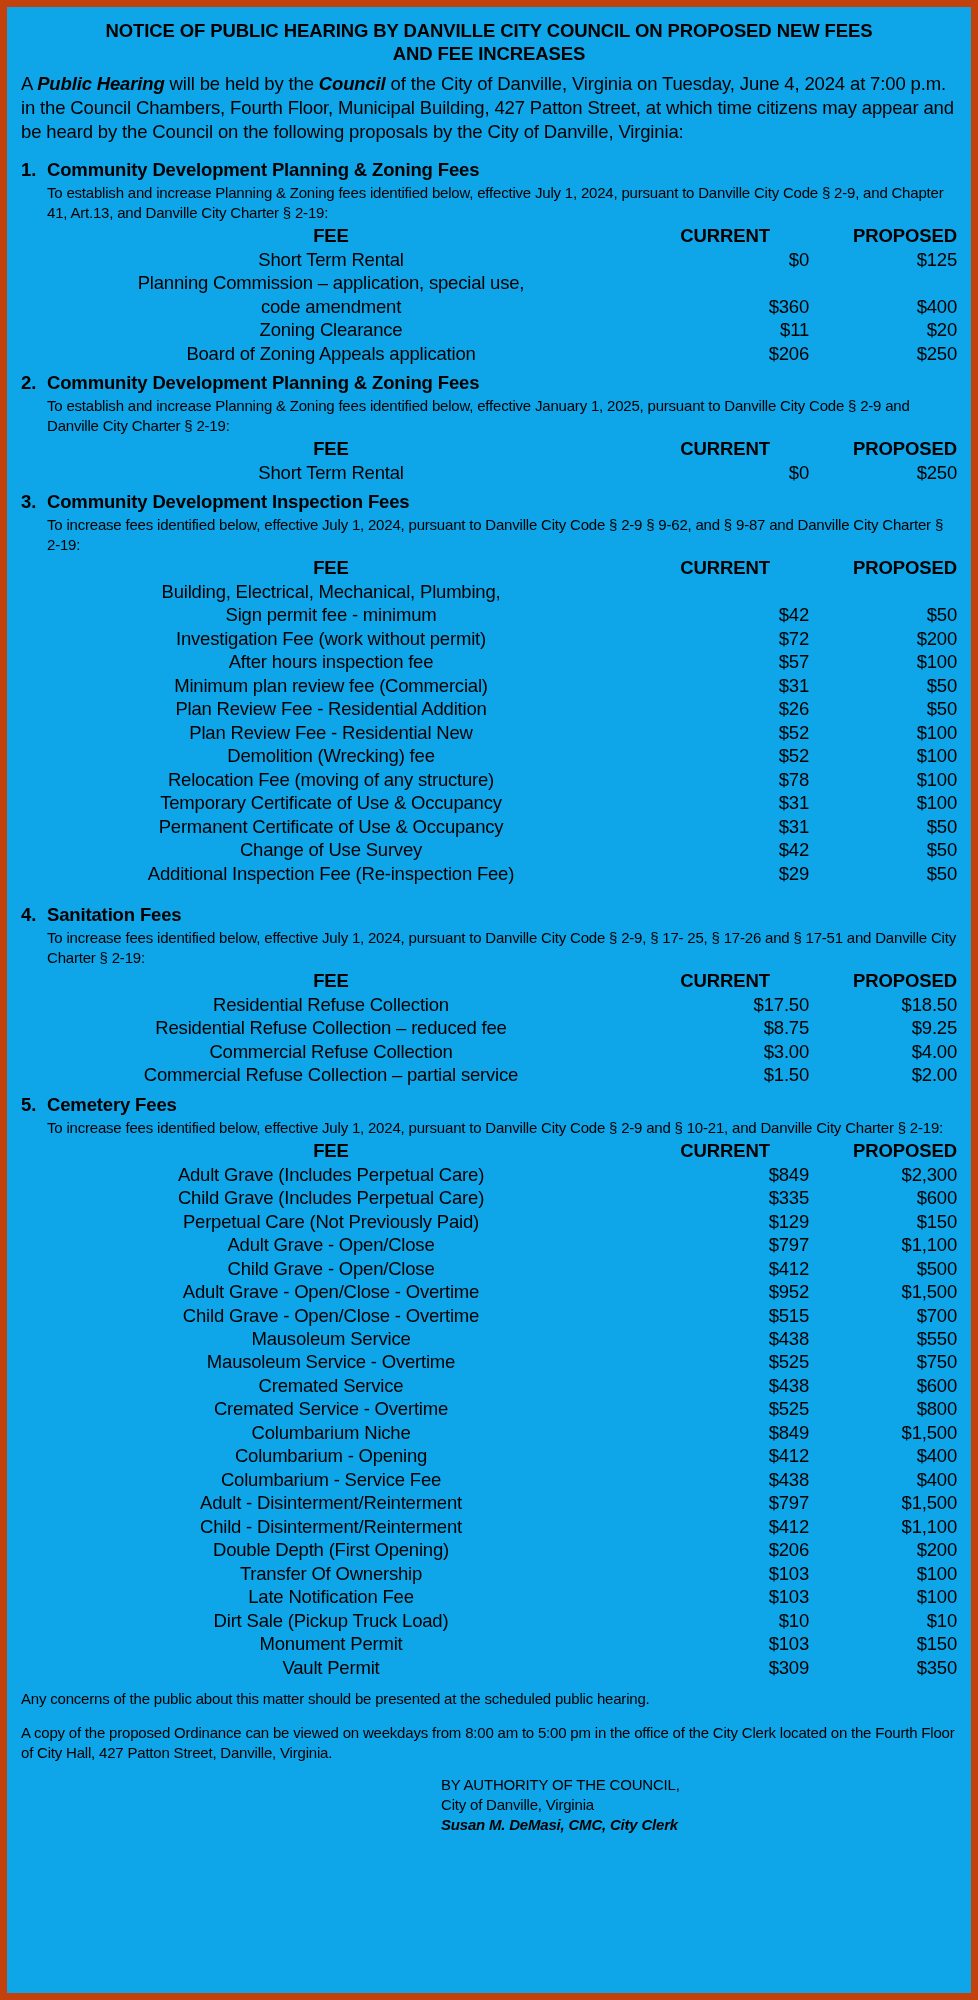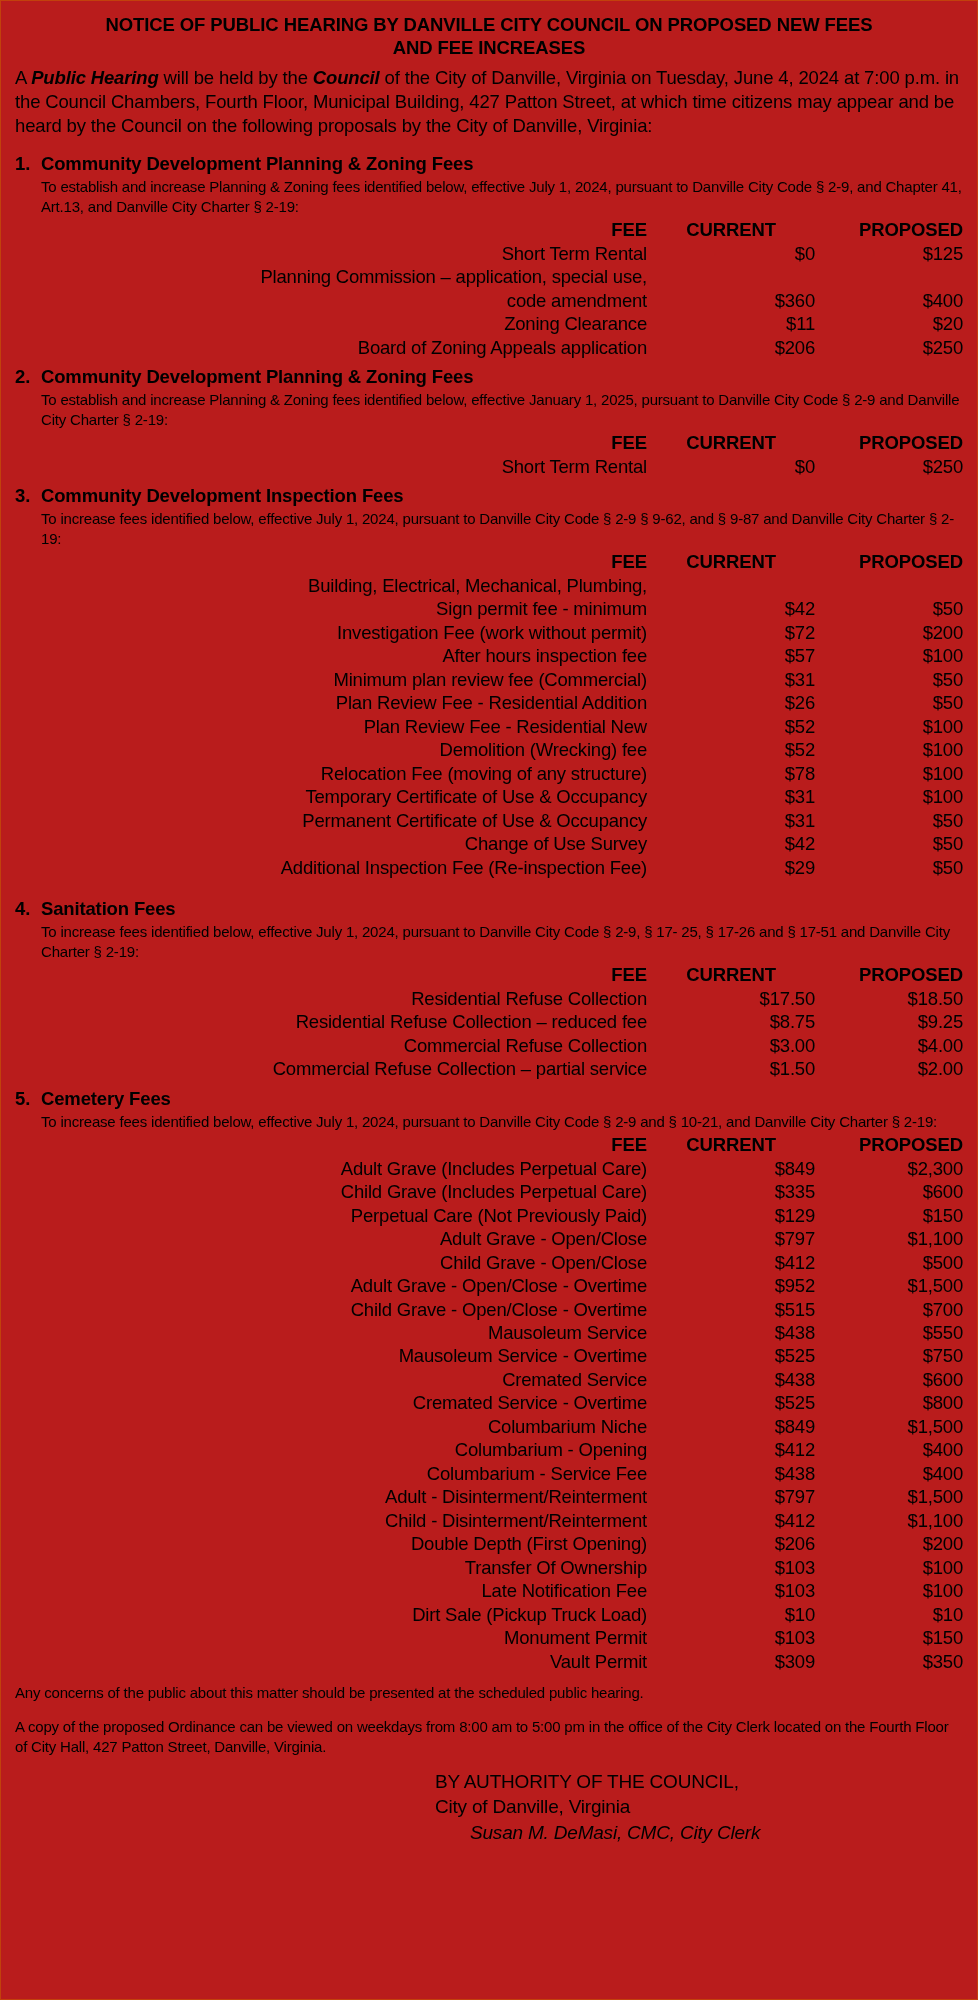--- a/index.html
+++ b/index.html
@@ -8,22 +8,22 @@
     background: #ffffff;
   }
   body {
     font-family: "Liberation Sans", sans-serif;
     color: #000000;
   }
   #page {
     width: 978px;
     min-height: 2000px;
     box-sizing: border-box;
-    background: #b91c1c;
-    border: 1px solid #c2410c;
+    background: #0ea5e9;
+    border: 7px solid #c2410c;
     padding: 10px 14px 8px 14px;
     position: relative;
   }
   .notice-title {
     text-align: center;
     font-weight: bold;
     font-size: 18.5px;
     line-height: 1.26;
     letter-spacing: -0.1px;
     margin: 2px 0 6px 0;
@@ -70,44 +70,43 @@
   }
   table.fees td, table.fees th {
     padding: 0;
     font-weight: normal;
     vertical-align: top;
   }
   table.fees thead th {
     font-weight: bold;
     letter-spacing: -0.1px;
   }
-  .col-fee   { text-align: right; padding-left: 62px; }
+  .col-fee   { text-align: center; padding-left: 62px; }
   .col-cur   { text-align: right; width: 168px; padding-right: 28px; }
   .col-prop  { text-align: right; width: 148px; padding-right: 24px; }
   thead .col-cur  { text-align: center; padding-right: 0; }
   thead .col-prop { padding-right: 0; }
   .spacer-row td { height: 12px; }
   .closing {
     font-size: 15px;
     line-height: 1.32;
     letter-spacing: -0.2px;
     margin: 10px 0 0 0;
   }
   .closing.second { margin-top: 14px; }
   .authority {
     margin: 12px 0 0 0;
     padding-left: 420px;
-    font-size: 19px;
+    font-size: 15px;
     line-height: 1.36;
     letter-spacing: -0.2px;
   }
   .authority .sig {
     font-style: italic;
-    font-weight: normal;
-    margin-left: 35px;
+    font-weight: bold;
   }
 </style>
 </head>
 <body>
 
 <div id="page">
 
   <div class="notice-title">
     <div>NOTICE OF PUBLIC HEARING BY DANVILLE CITY COUNCIL ON PROPOSED NEW FEES</div>
     <div>AND FEE INCREASES</div>

